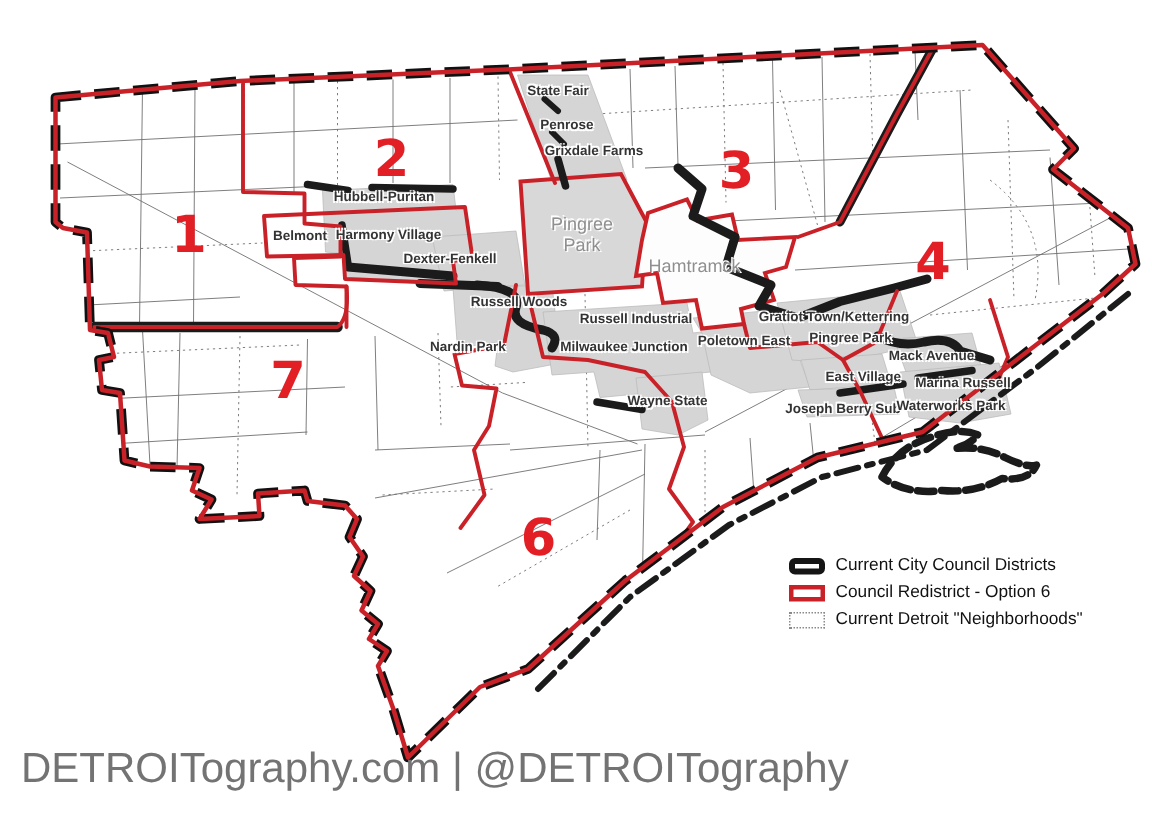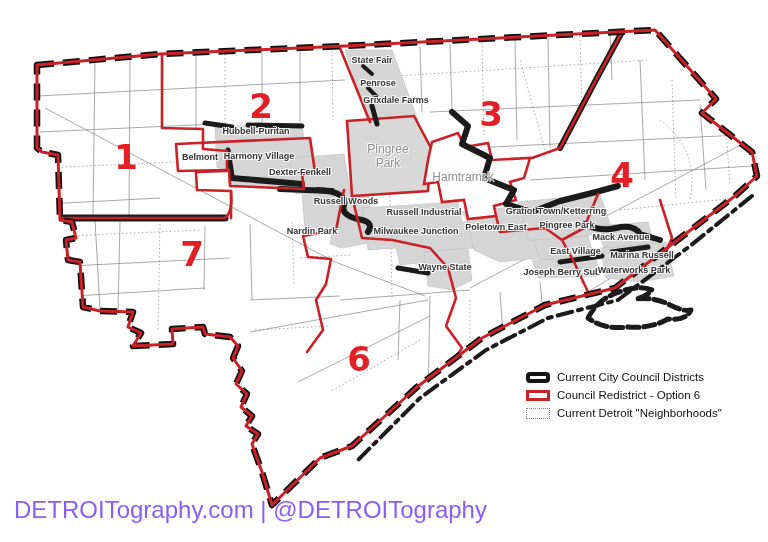--- a/index.html
+++ b/index.html
@@ -26,21 +26,21 @@
           text-shadow:0 0 2px #fff,1px 1px 0 #fff,-1px -1px 0 #fff;}
   .dnum{position:absolute;transform:translate(-50%,-50%);font-size:34px;font-weight:bold;
         color:var(--numred);font-family:"DejaVu Sans","Liberation Sans",sans-serif;}
   #legend{position:absolute;left:488px;top:368px;}
   .lrow{display:flex;align-items:center;height:18px;padding-left:38px;}
   .lsym{width:24px;height:11px;margin-right:7px;box-sizing:border-box;flex:0 0 24px;}
   .lsym.s1{border:4px solid #151515;border-radius:4px;}
   .lsym.s2{border:3px solid var(--red);}
   .lsym.s3{border:1px dotted #8a8a8a;}
   .ltext{font-size:11.5px;color:#111;}
-  #footer{position:absolute;left:14px;top:496px;font-size:24px;color:#8b5cf6;
+  #footer{position:absolute;left:14px;top:496px;font-size:28px;color:#737373;
           font-family:"Liberation Sans",sans-serif;}
 </style>
 </head>
 <body>
 
 <div id="stage">
   <svg width="768" height="542" viewBox="0 0 768 542">
     <defs>
       <clipPath id="cityClip">
         <path d="M37 65 L160 54 L345 46 L655 30 L716 99 L702 113 L752 152 L757 176 L735 196 L688 232

